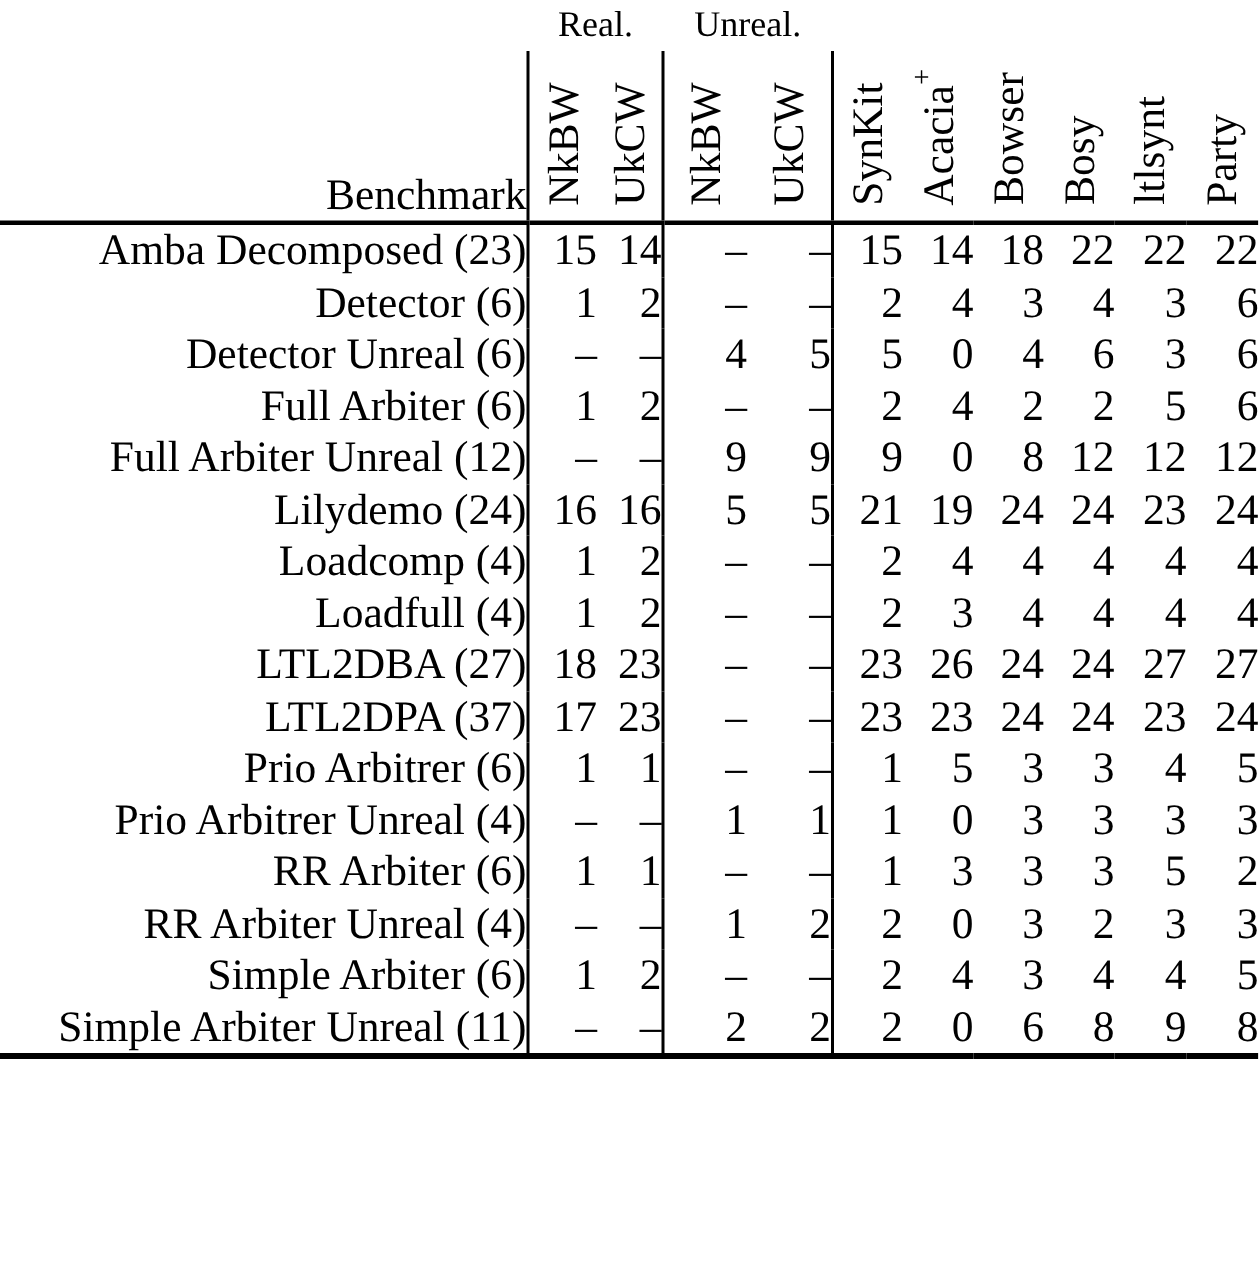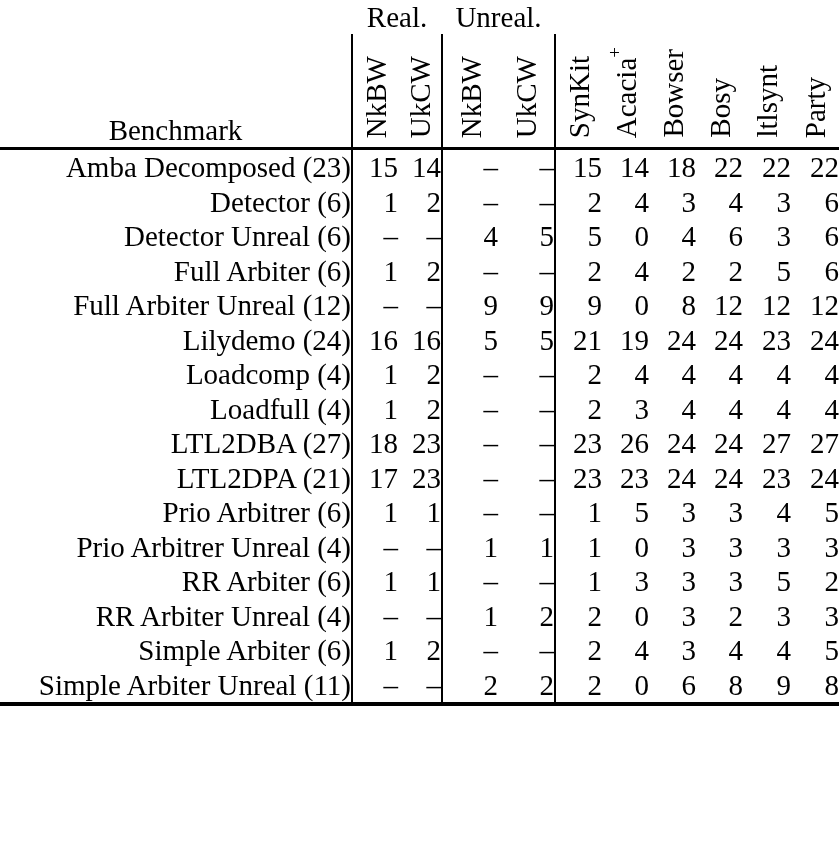--- a/index.html
+++ b/index.html
@@ -31,36 +31,36 @@
     overflow: visible;
   }
   
   .bl { border-left: 2px solid #000000; }
 
   
   tr.group-row th {
     height: 32px;
     vertical-align: top;
     text-align: center;
-    font-size: 29px;
+    font-size: 24px;
     line-height: 30px;
   }
 
   
   tr.cols-row th {
     height: 108px;
     vertical-align: bottom;
     border-bottom: 3px solid #000000;
   }
   tr.cols-row th.rot {
     text-align: center;
     padding-bottom: 5px;
   }
   th.bench-head {
-    text-align: center;
+    text-align: right;
     font-size: 29px;
     padding-left: 5px;
     padding-bottom: 1px;
   }
   .vert {
     display: inline-block;
     writing-mode: vertical-rl;
     transform: rotate(180deg);
     font-size: 29px;
     line-height: 30px;
@@ -236,21 +236,21 @@
           <td class="num bl">–</td>
           <td class="num">–</td>
           <td class="num bl">23</td>
           <td class="num">26</td>
           <td class="num">24</td>
           <td class="num">24</td>
           <td class="num">27</td>
           <td class="num">27</td>
         </tr>
         <tr>
-          <td class="bench">LTL2DPA (21)</td>
+          <td class="bench">LTL2DPA (37)</td>
           <td class="num bl">17</td>
           <td class="num">23</td>
           <td class="num bl">–</td>
           <td class="num">–</td>
           <td class="num bl">23</td>
           <td class="num">23</td>
           <td class="num">24</td>
           <td class="num">24</td>
           <td class="num">23</td>
           <td class="num">24</td>

